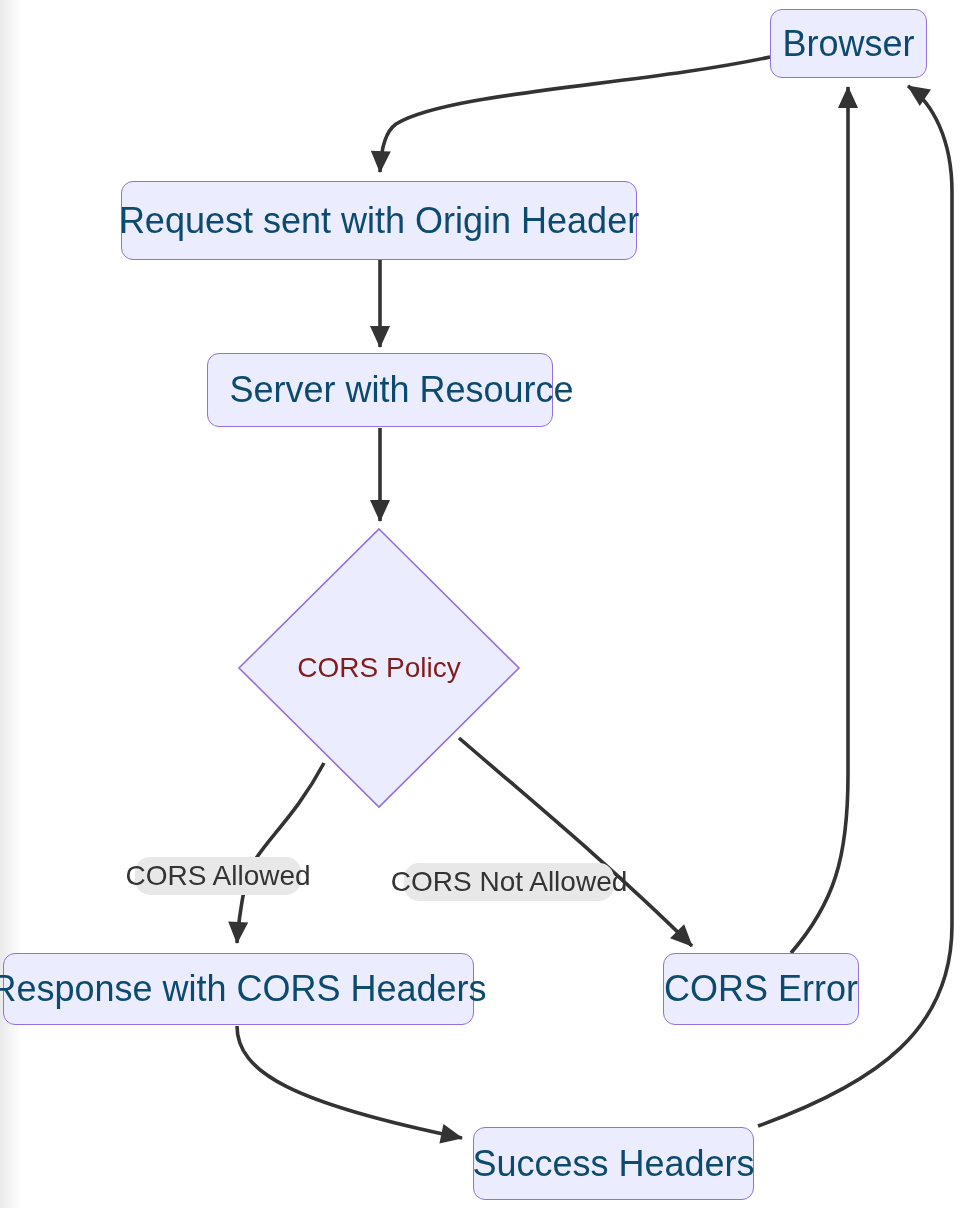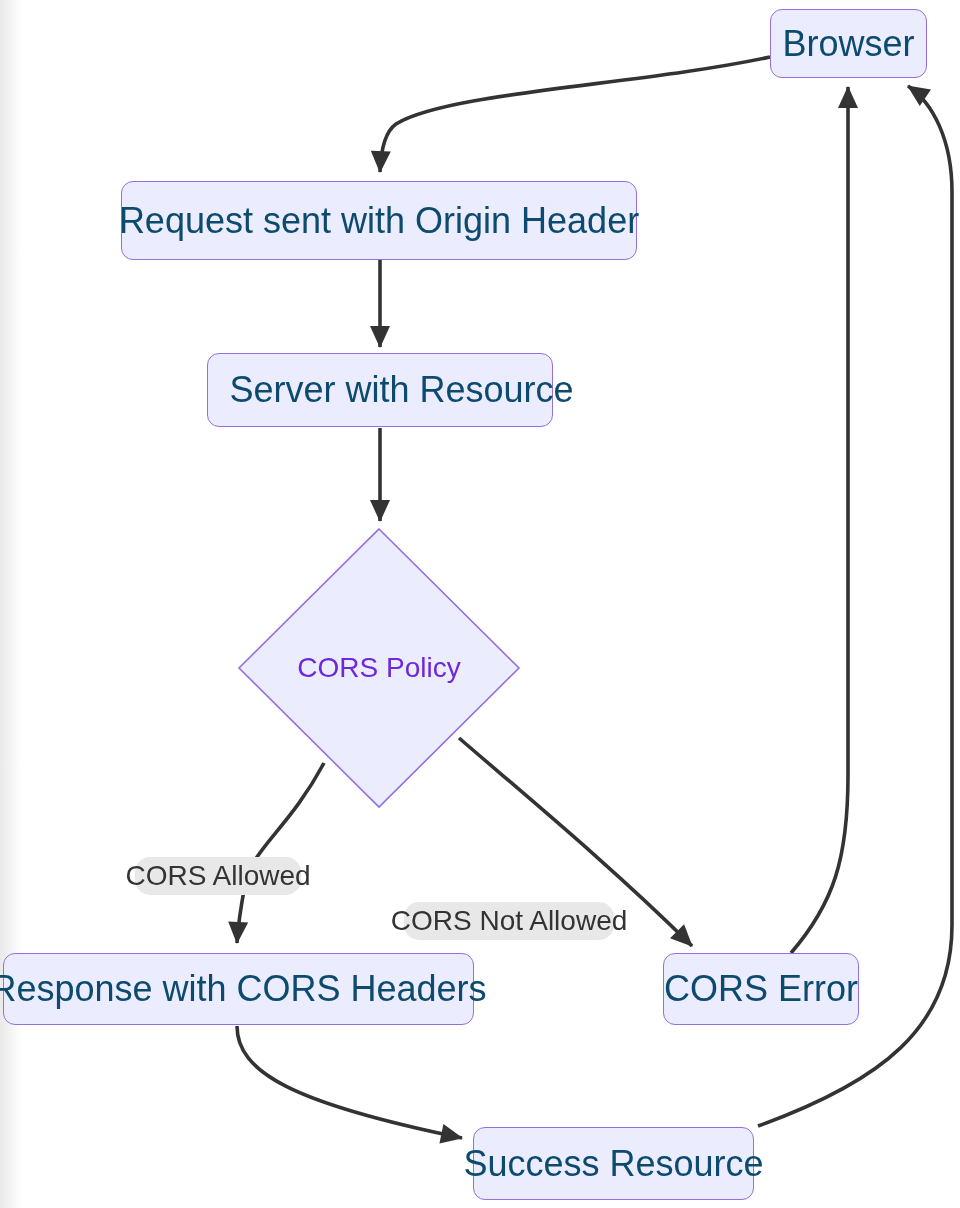--- a/index.html
+++ b/index.html
@@ -39,36 +39,36 @@
   }
   .node-browser  { left: 770px; top: 9px;    width: 157px; height: 69px; }
   .node-request  { left: 121px; top: 181px;  width: 516px; height: 79px; }
   .node-server   { left: 207px; top: 353px;  width: 346px; height: 74px; padding-left: 43px; }
   .node-response { left: 3px;   top: 953px;  width: 471px; height: 72px; }
   .node-error    { left: 663px; top: 953px;  width: 196px; height: 72px; }
   .node-success  { left: 473px; top: 1127px; width: 281px; height: 73px; }
   .diamond-label {
     position: absolute;
     left: 279px; top: 647px; width: 200px; height: 42px;
-    color: #6d28d9; font-size: 28px;
+    color: #7f1d1d; font-size: 28px;
     display: flex; align-items: center; justify-content: center;
     white-space: nowrap;
   }
   .edge-label {
     position: absolute;
     background: #e8e8e8;
     color: #333333;
     font-size: 28px;
     height: 38px;
     display: flex; align-items: center; justify-content: center;
     white-space: nowrap;
     border-radius: 15px;
   }
   .edge-label-allowed     { left: 135px; top: 857px; width: 166px; }
-  .edge-label-not-allowed { left: 404px; top: 902px; width: 210px; }
+  .edge-label-not-allowed { left: 404px; top: 863px; width: 210px; }
 </style>
 </head>
 <body>
 
 <div class="canvas">
 
   <div class="page-edge"></div>
 
   <svg class="edges" viewBox="0 0 960 1208" xmlns="http://www.w3.org/2000/svg">
     <defs>
@@ -96,19 +96,19 @@
   <div class="node node-request">Request sent with Origin Header</div>
 
   <div class="node node-server">Server with Resource</div>
 
   <div class="diamond-label">CORS Policy</div>
 
   <div class="node node-error">CORS Error</div>
 
   <div class="node node-response">Response with CORS Headers</div>
 
-  <div class="node node-success">Success Resource</div>
+  <div class="node node-success">Success Headers</div>
 
   <div class="edge-label edge-label-allowed">CORS Allowed</div>
 
   <div class="edge-label edge-label-not-allowed">CORS Not Allowed</div>
 
 </div>
 
 </body></html>

